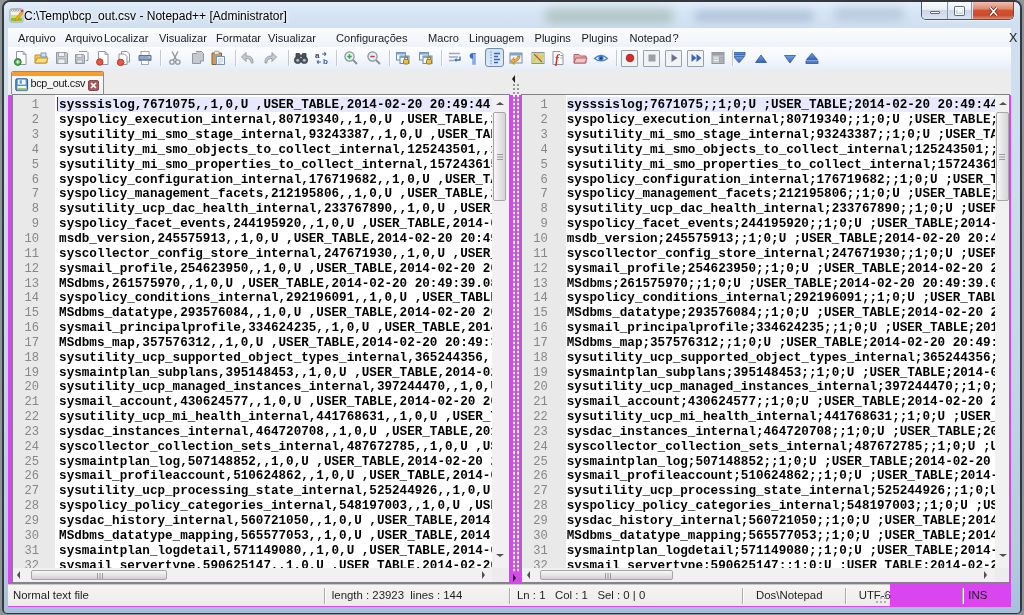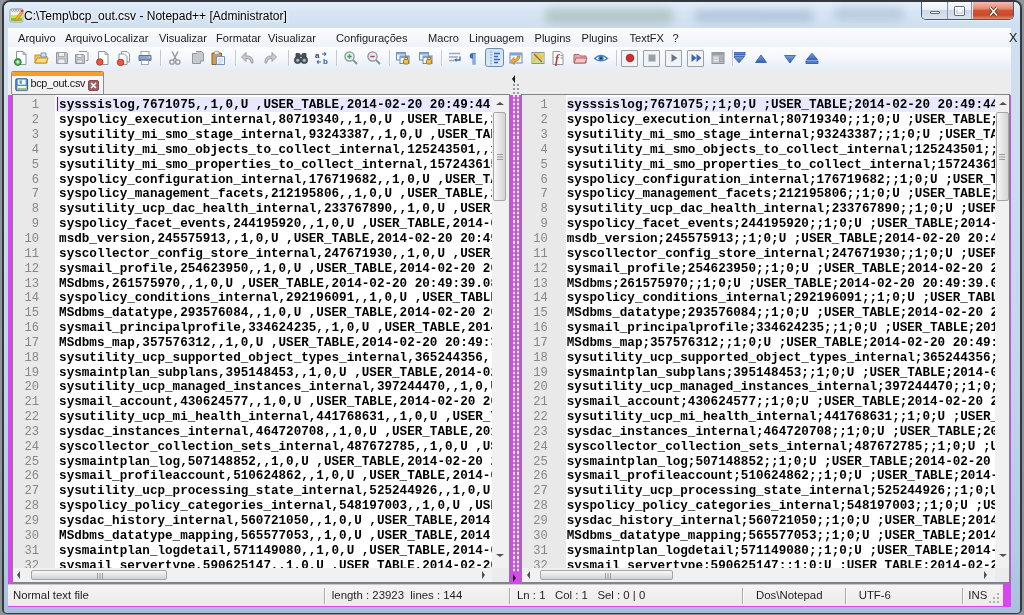--- a/index.html
+++ b/index.html
@@ -11,21 +11,21 @@
 #toolbar {left:0;top:19px;width:1003px;height:23px;background:linear-gradient(180deg,#fdfdfe 0%,#f4f7fb 50%,#e6edf7 100%)}
 #tabband {left:0;top:42px;width:1003px;height:25px;background:#ececec}
 .tab {position:absolute;border:1px solid #8c8c8c;border-bottom:none;border-radius:2.5px 2.5px 0 0;background:linear-gradient(180deg,#fbfbfb,#f0f0f0)}
 .tabtxt {position:absolute;top:5px;font-size:10.8px;letter-spacing:-0.25px;color:#141414;white-space:nowrap}
 .editor {position:absolute;border:1px solid #7f8388;background:#fff;overflow:hidden}
 .margin {position:absolute;top:0;bottom:0;background:#e9e9e9}
 .nums {position:absolute;font-family:"Liberation Mono",monospace;font-size:12.1px;line-height:14.84px;color:#878787;text-align:right}
 .code {position:absolute;font-family:"Liberation Mono",monospace;font-size:12.61px;font-weight:bold;line-height:14.84px;color:#000;white-space:pre}
 .vsb {position:absolute;top:0;background:#f1f1f1}
 .hsb {position:absolute;background:#f1f1f1}
-#statusbar {left:0;top:555.8px;width:995px;height:22.7px;background:linear-gradient(180deg,#f5f4f3,#ecebe9);font-size:11.4px;color:#1e1e1e;border-top:1px solid #c8c8c8}
+#statusbar {left:0;top:555.8px;width:882px;height:22.7px;background:linear-gradient(180deg,#f5f4f3,#ecebe9);font-size:11.4px;color:#1e1e1e;border-top:1px solid #c8c8c8}
 .sdiv {position:absolute;top:3px;width:1px;height:16px;background:#aaa;box-shadow:1px 0 0 #fff}
 .st {position:absolute;top:4.5px;white-space:nowrap}
 </style></head><body>
 <div class="abs" id="frame"></div>
 <div class="abs" id="glass">
   <div class="abs" style="left:0;top:0;right:0;height:26.5px;background:linear-gradient(180deg,#e3eefa 0%,#d7e5f4 40%,#cfdfF0 100%)"></div>
   <div class="abs" style="left:540px;top:6px;width:130px;height:16px;background:#8aa694;opacity:.45;filter:blur(5px);border-radius:8px"></div>
   <div class="abs" style="left:690px;top:8px;width:120px;height:12px;background:#7d97b8;opacity:.4;filter:blur(4px);border-radius:6px"></div>
   <div class="abs" style="left:830px;top:5px;width:70px;height:14px;background:#93a9c4;opacity:.4;filter:blur(4px);border-radius:6px"></div>
 </div>
@@ -61,21 +61,21 @@
       <span style="position:absolute;left:57.5px;top:3.5px">Arquivo</span>
       <span style="position:absolute;left:96.5px;top:3.5px">Localizar</span>
       <span style="position:absolute;left:151.5px;top:3.5px">Visualizar</span>
       <span style="position:absolute;left:208.5px;top:3.5px">Formatar</span>
       <span style="position:absolute;left:260.5px;top:3.5px">Visualizar</span>
       <span style="position:absolute;left:328.5px;top:3.5px">Configurações</span>
       <span style="position:absolute;left:420.5px;top:3.5px">Macro</span>
       <span style="position:absolute;left:461.5px;top:3.5px">Linguagem</span>
       <span style="position:absolute;left:527px;top:3.5px">Plugins</span>
       <span style="position:absolute;left:574px;top:3.5px">Plugins</span>
-      <span style="position:absolute;left:622px;top:3.5px">TextFX</span>
+      <span style="position:absolute;left:622px;top:3.5px">Notepad</span>
       <span style="position:absolute;left:665px;top:3.5px">?</span>
       <span style="position:absolute;left:1001.5px;top:2.5px;font-size:12.5px">X</span>
     </div>
  <div class="abs" id="toolbar">
       <svg style="position:absolute;left:5.5px;top:3px" width="16" height="16" viewBox="0 0 16 16">
         <path d="M3.5 1.5 h6.5 l3 3 V14.5 H3.5 Z" fill="#fdfdfd" stroke="#8f959b"></path>
         <path d="M10 1.5 l3 3 h-3 Z" fill="#dfe3e8" stroke="#8f959b" stroke-width=".8"></path>
         <circle cx="4.8" cy="12" r="3.4" fill="#4caf50" stroke="#2e7d32"></circle>
         <path d="M4.8 10.2v3.6M3 12h3.6" stroke="#fff" stroke-width="1.1"></path>
       </svg>

